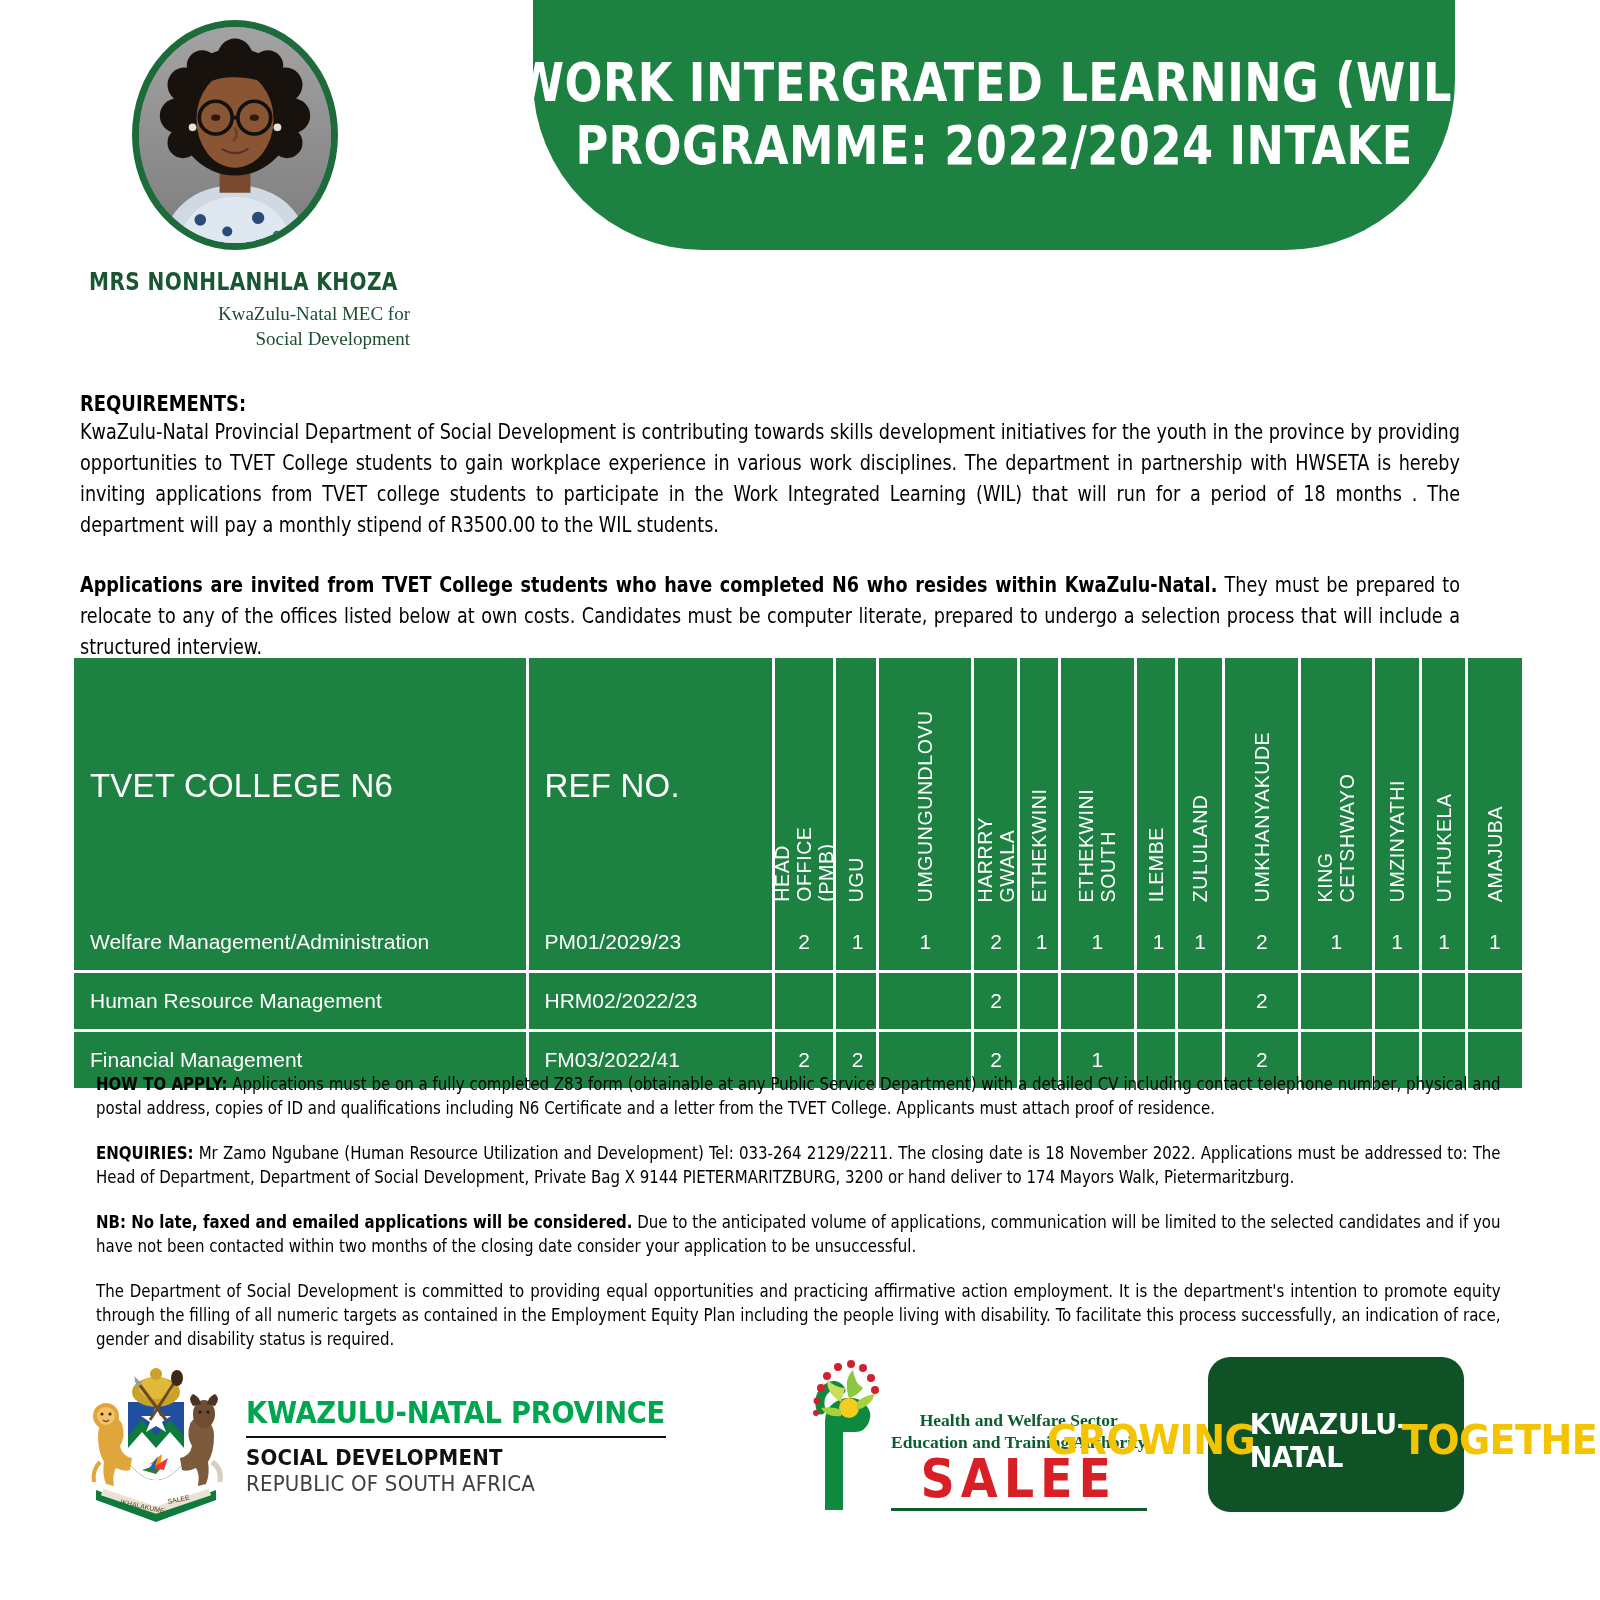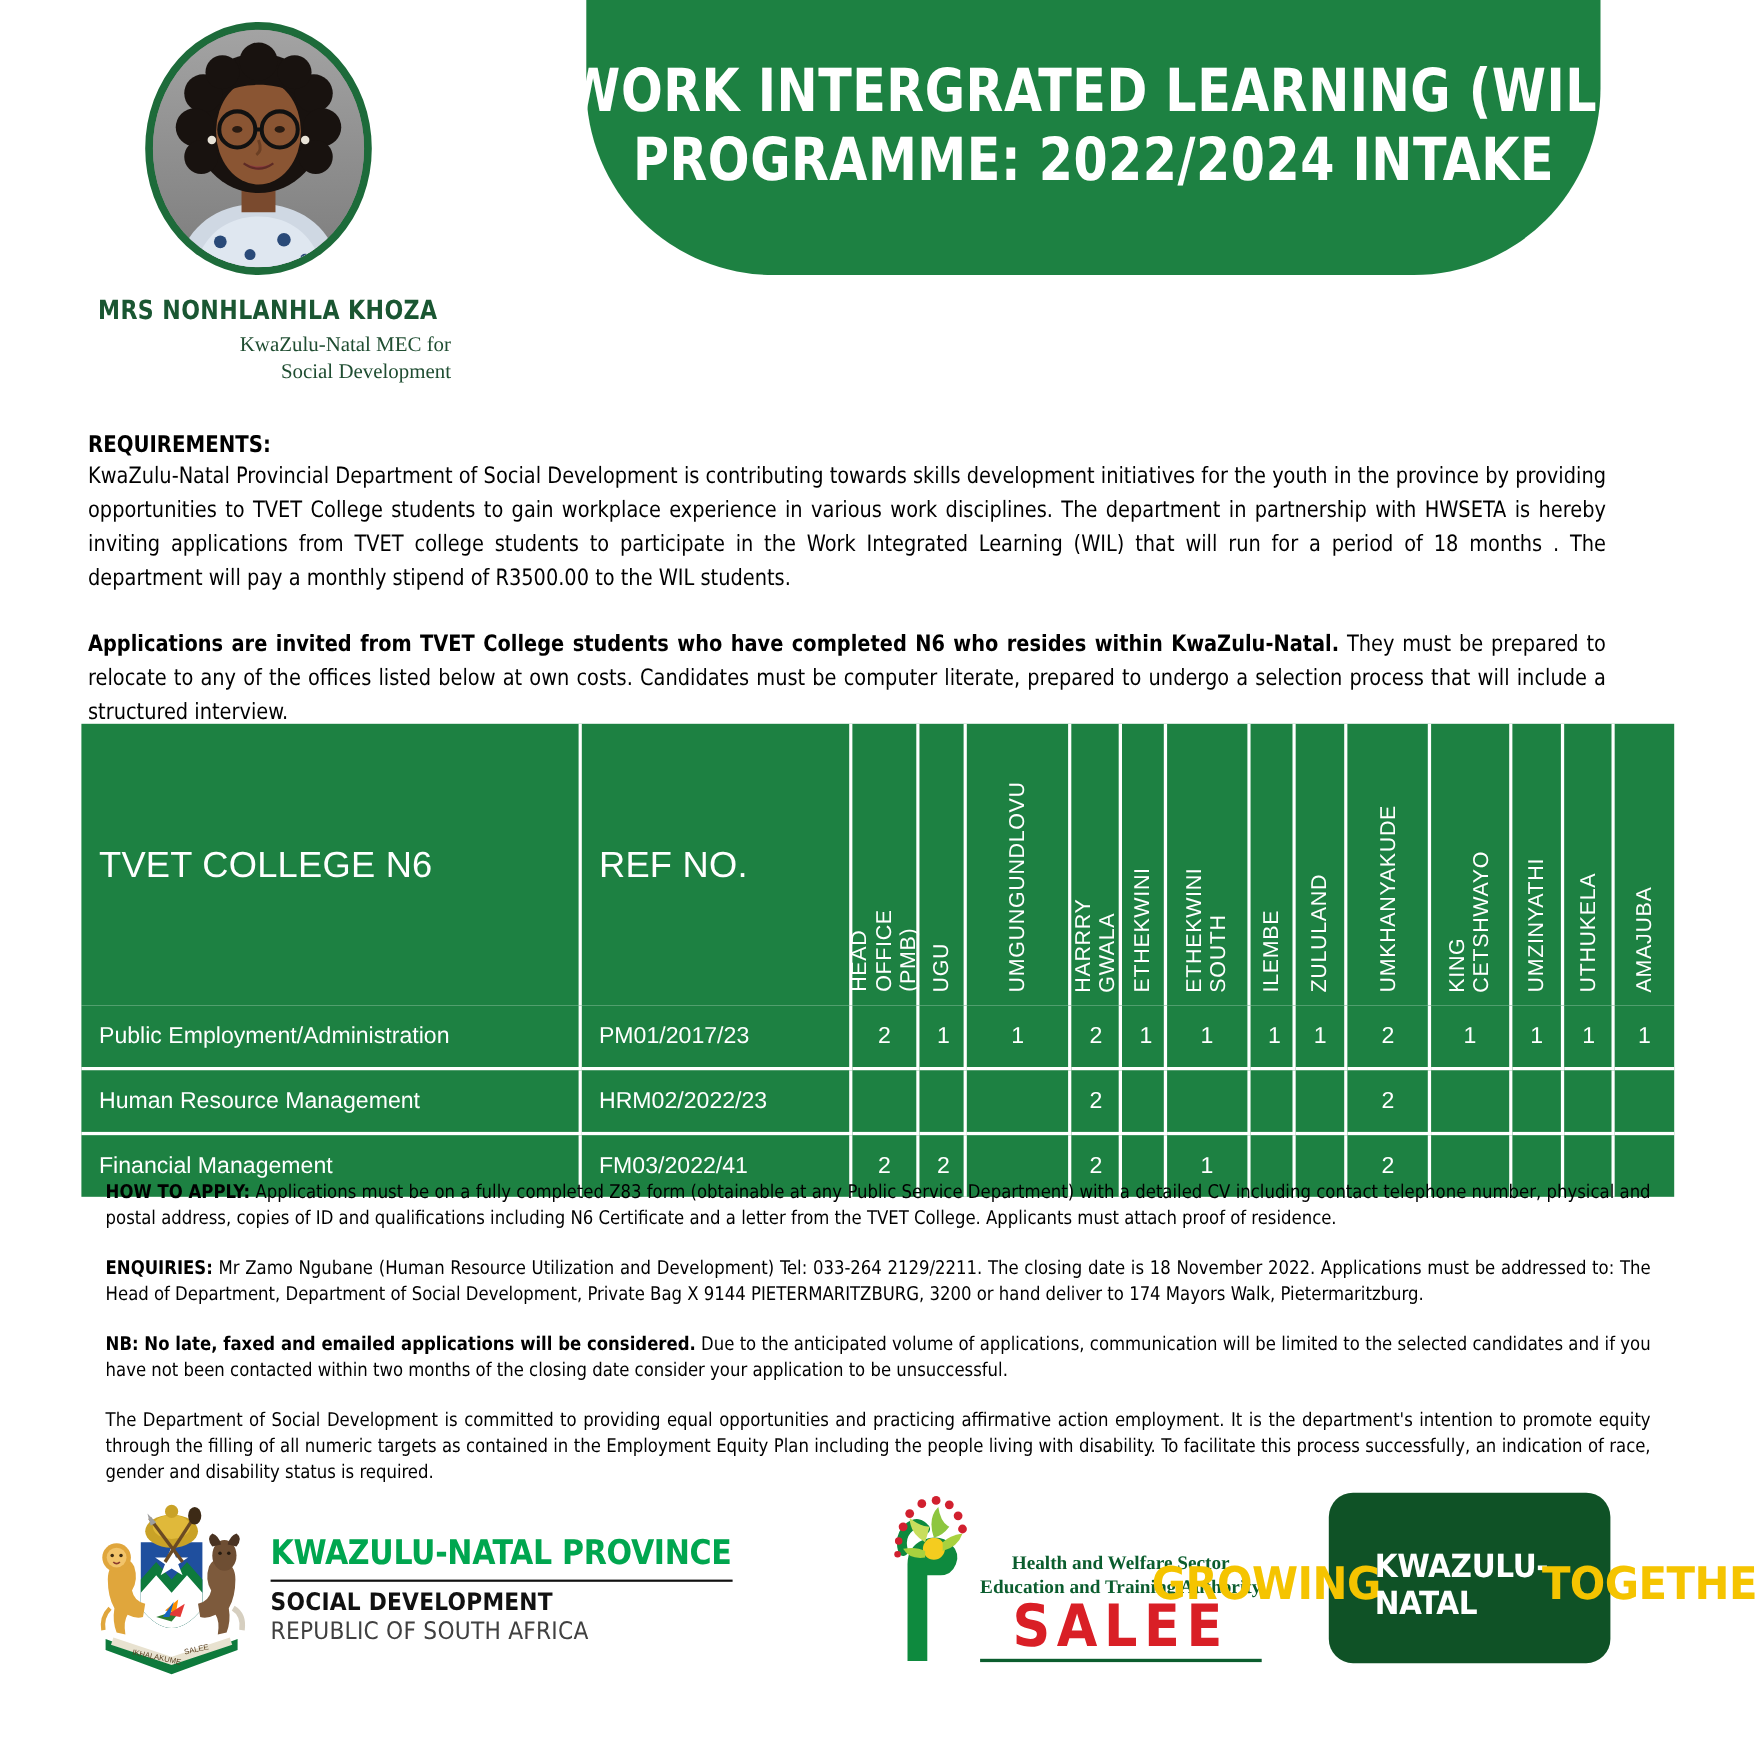--- a/index.html
+++ b/index.html
@@ -293,22 +293,22 @@
             <th class="vert">
               <span class="vtext">UTHUKELA</span>
             </th>
             <th class="vert">
               <span class="vtext">AMAJUBA</span>
             </th>
           </tr>
       </thead>
       <tbody id="tbody">
           <tr>
-            <td class="rowname">Public Employment/Administration</td>
-            <td class="refno">PM01/2017/23</td>
+            <td class="rowname">Welfare Management/Administration</td>
+            <td class="refno">PM01/2029/23</td>
             <td class="num">2</td>
             <td class="num">1</td>
             <td class="num">1</td>
             <td class="num">2</td>
             <td class="num">1</td>
             <td class="num">1</td>
             <td class="num">1</td>
             <td class="num">1</td>
             <td class="num">2</td>
             <td class="num">1</td>

